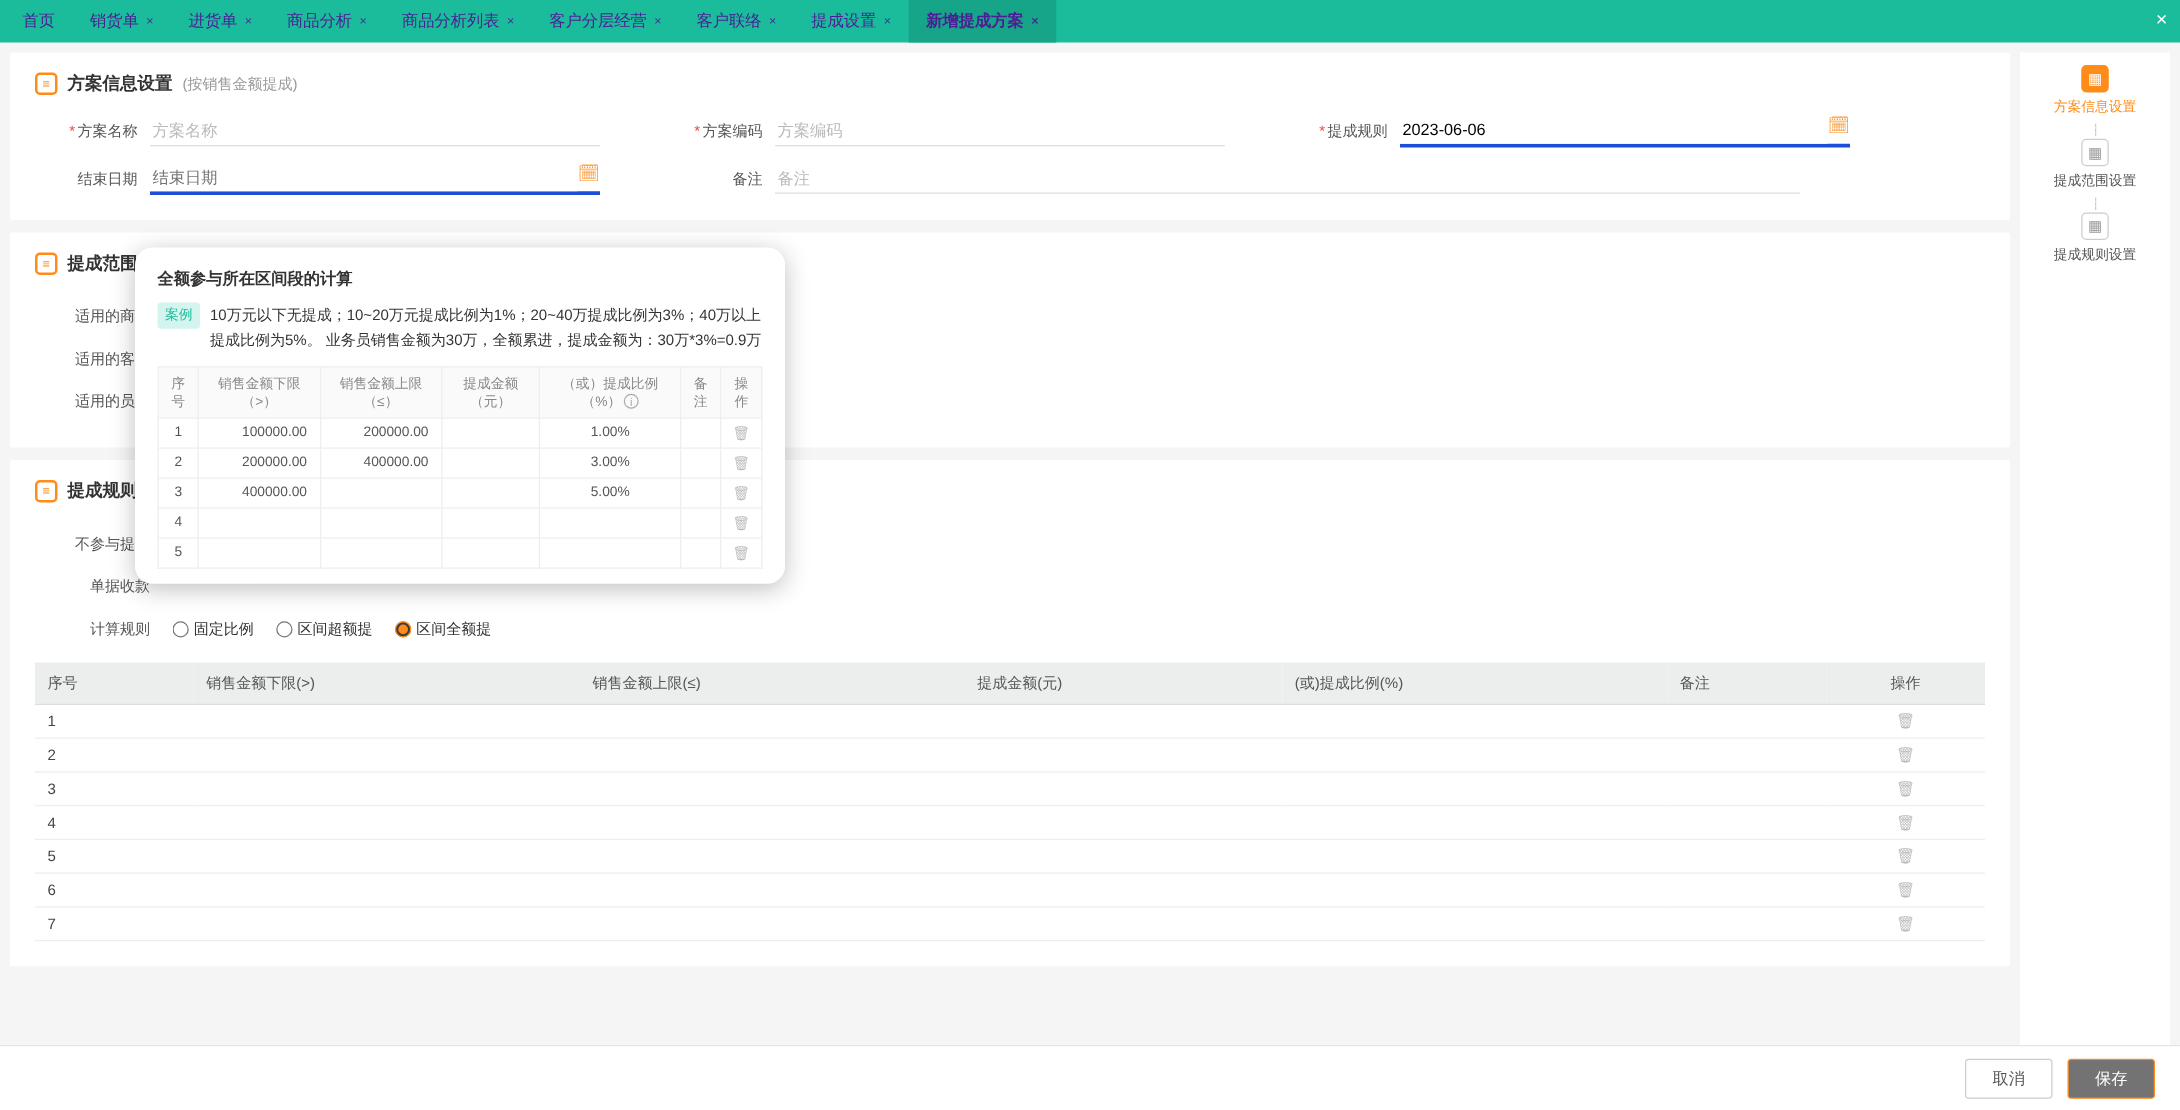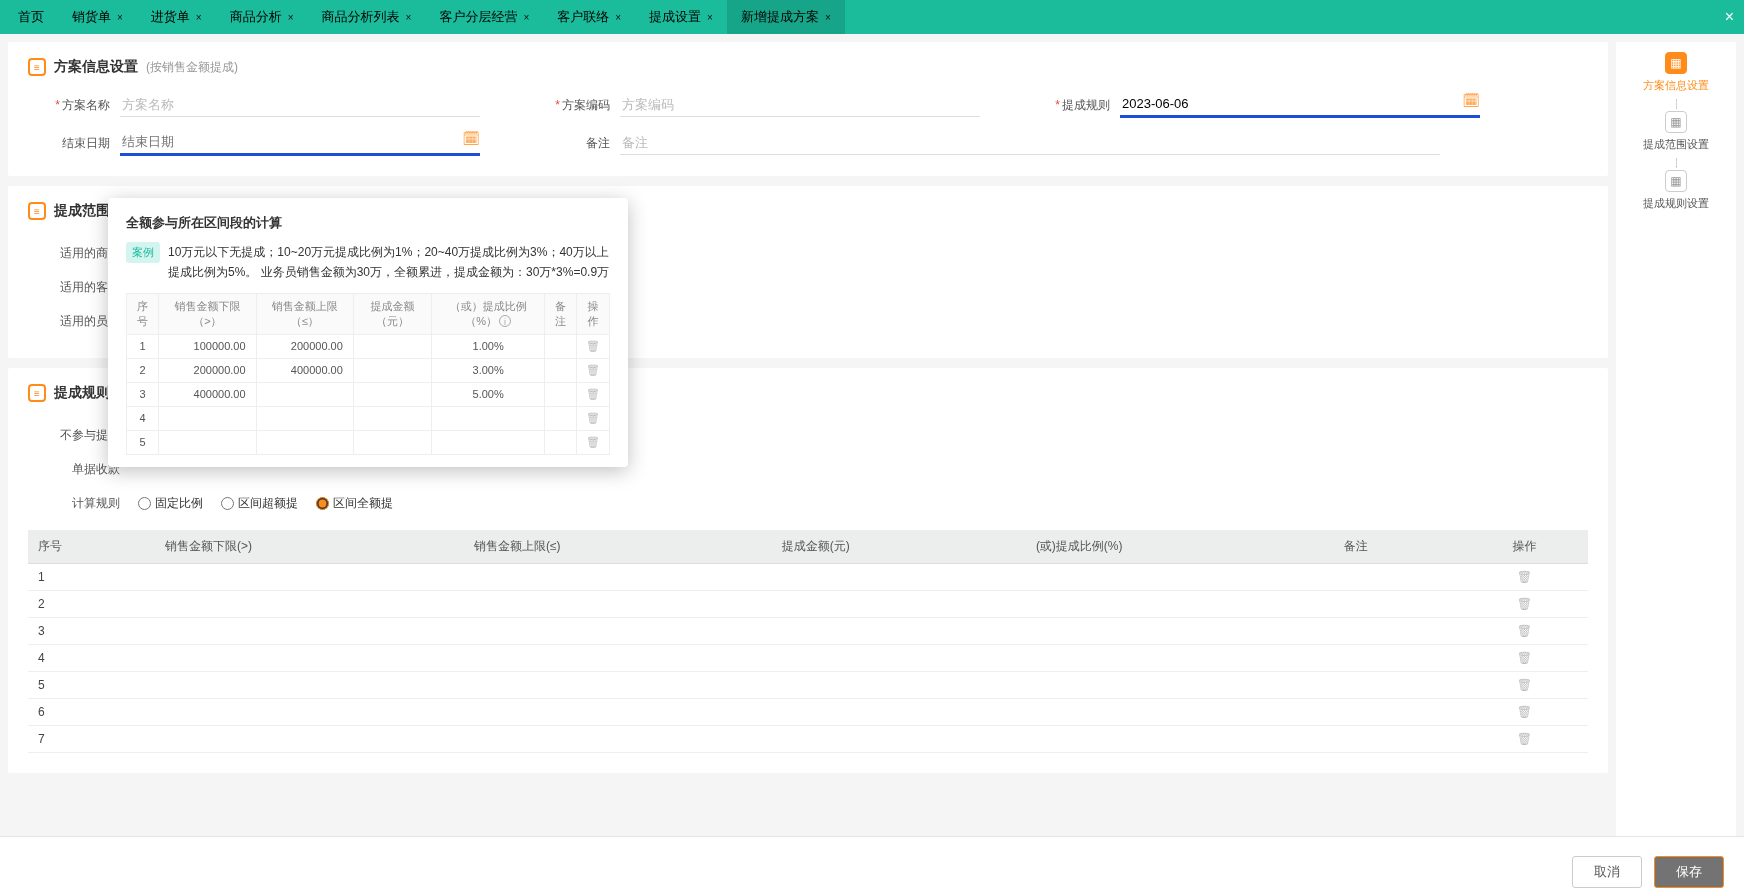--- a/index.html
+++ b/index.html
@@ -1,21 +1,21 @@
 <!DOCTYPE html>
 <html><head>
 <meta charset="utf-8">
 <style>
 * { box-sizing: border-box; margin: 0; padding: 0; }
 body { font-family: "Microsoft YaHei", Arial, sans-serif; font-size: 12px; color: #333; background: #f5f5f5; }
 
 
 .tab-bar { background: #1abc9c; height: 34px; display: flex; align-items: center; padding: 0 4px; position: relative; }
-.tab { color: #000000; padding: 0 14px; height: 34px; display: flex; align-items: center; gap: 6px; cursor: pointer; font-size: 13px; }
-.tab.active { background: #17a589; }
+.tab { color: #4c1d95; padding: 0 14px; height: 34px; display: flex; align-items: center; gap: 6px; cursor: pointer; font-size: 13px; }
+.tab.active { background: #17a589; font-weight: bold; }
 .tab .close-x { font-size: 10px; opacity: .9; }
 .tab-bar .global-close { position: absolute; right: 10px; top: 0; height: 34px; display: flex; align-items: center; color: #fff; font-size: 16px; cursor: pointer; }
 
 .page-wrap { display: flex; }
 .main-col { flex: 1; padding: 8px 8px 80px 8px; }
 .side-nav { width: 120px; background: #fff; margin: 8px 8px 0 0; padding-top: 10px; display: flex; flex-direction: column; align-items: center; font-size: 11px; color: #555; }
 .side-nav .step { display: flex; flex-direction: column; align-items: center; margin-bottom: 4px; }
 .side-nav .step-icon { width: 22px; height: 22px; border: 1px solid #ccc; border-radius: 4px; display: flex; align-items: center; justify-content: center; font-size: 12px; color: #999; margin-bottom: 4px; }
 .side-nav .step.active .step-icon { background: #ff8c1a; border-color: #ff8c1a; color: #fff; }
 .side-nav .step.active .step-label { color: #ff8c1a; }
@@ -40,40 +40,40 @@
 .simple-list { padding-left: 12px; }
 .simple-row { display:flex; align-items:center; height:34px; gap:10px; }
 .simple-row .form-label { width:80px; }
 
 .radio-row { display:flex; align-items:center; gap:18px; height:34px; }
 .radio-row .form-label { width:80px; text-align:right; }
 .radio-item { display:flex; align-items:center; gap:4px; cursor:pointer; }
 .radio-item input { accent-color: #ff8c1a; }
 
 
-.popup { position:absolute; top:12px; left:100px; width:520px; background:#fff; border-radius:4px; box-shadow:0 4px 20px rgba(0,0,0,.25); padding:16px 18px 12px 18px; z-index:10; }
+.popup { position:absolute; top:12px; left:100px; width:520px; background:#fff; border-radius:14px; box-shadow:0 4px 20px rgba(0,0,0,.25); padding:16px 18px 12px 18px; z-index:10; }
 .popup-title { font-weight:bold; font-size:13px; margin-bottom:10px; }
 .popup-desc { display:flex; gap:8px; font-size:12px; line-height:1.7; margin-bottom:10px; }
 .tag-example { background:#d4f5ef; color:#1abc9c; padding:1px 6px; border-radius:3px; font-size:11px; flex-shrink:0; align-self:flex-start; }
 .pop-table { width:100%; border-collapse:collapse; font-size:11px; }
 .pop-table th, .pop-table td { border:1px solid #eee; padding:5px 6px; text-align:center; color:#555; }
 .pop-table th { background:#fafafa; color:#888; font-weight:normal; }
 .pop-table td.num { text-align:right; padding-right:10px; }
 .trash { color:#bbb; cursor:pointer; }
 .popup-note { color:#ff8c1a; font-size:11px; margin-top:10px; line-height:1.6; }
 .info-circle { display:inline-block; width:12px; height:12px; border:1px solid #aaa; border-radius:50%; font-size:9px; line-height:12px; text-align:center; color:#aaa; margin-left:2px; }
 
 
 .rule-table { width:100%; border-collapse:collapse; font-size:12px; margin-top:10px; }
 .rule-table th { background:#eceeee; padding:8px 10px; text-align:left; color:#555; font-weight:normal; border-bottom:1px solid #ddd; }
 .rule-table th.center, .rule-table td.center { text-align:center; }
 .rule-table td { padding:6px 10px; border-bottom:1px solid #eee; height:24px; color:#444; }
 
 
-.footer { position:fixed; bottom:0; left:0; right:0; height:52px; background:#fff; border-top:1px solid #e5e5e5; display:flex; justify-content:flex-end; align-items:flex-end; gap:12px; padding:0 20px; }
+.footer { position:fixed; bottom:0; left:0; right:0; height:52px; background:#fff; border-top:1px solid #e5e5e5; display:flex; justify-content:flex-end; align-items:center; gap:12px; padding:0 20px; }
 .btn { min-width:70px; height:32px; border-radius:3px; font-size:13px; cursor:pointer; border:1px solid #ccc; background:#fff; color:#555; }
 .btn-primary { background:#737373; border-color:#ff8c1a; color:#fff; }
 </style>
 </head>
 <body>
 
 <div class="tab-bar" id="tab-bar">
   <div class="tab">
       <span>首页</span>
     </div>

